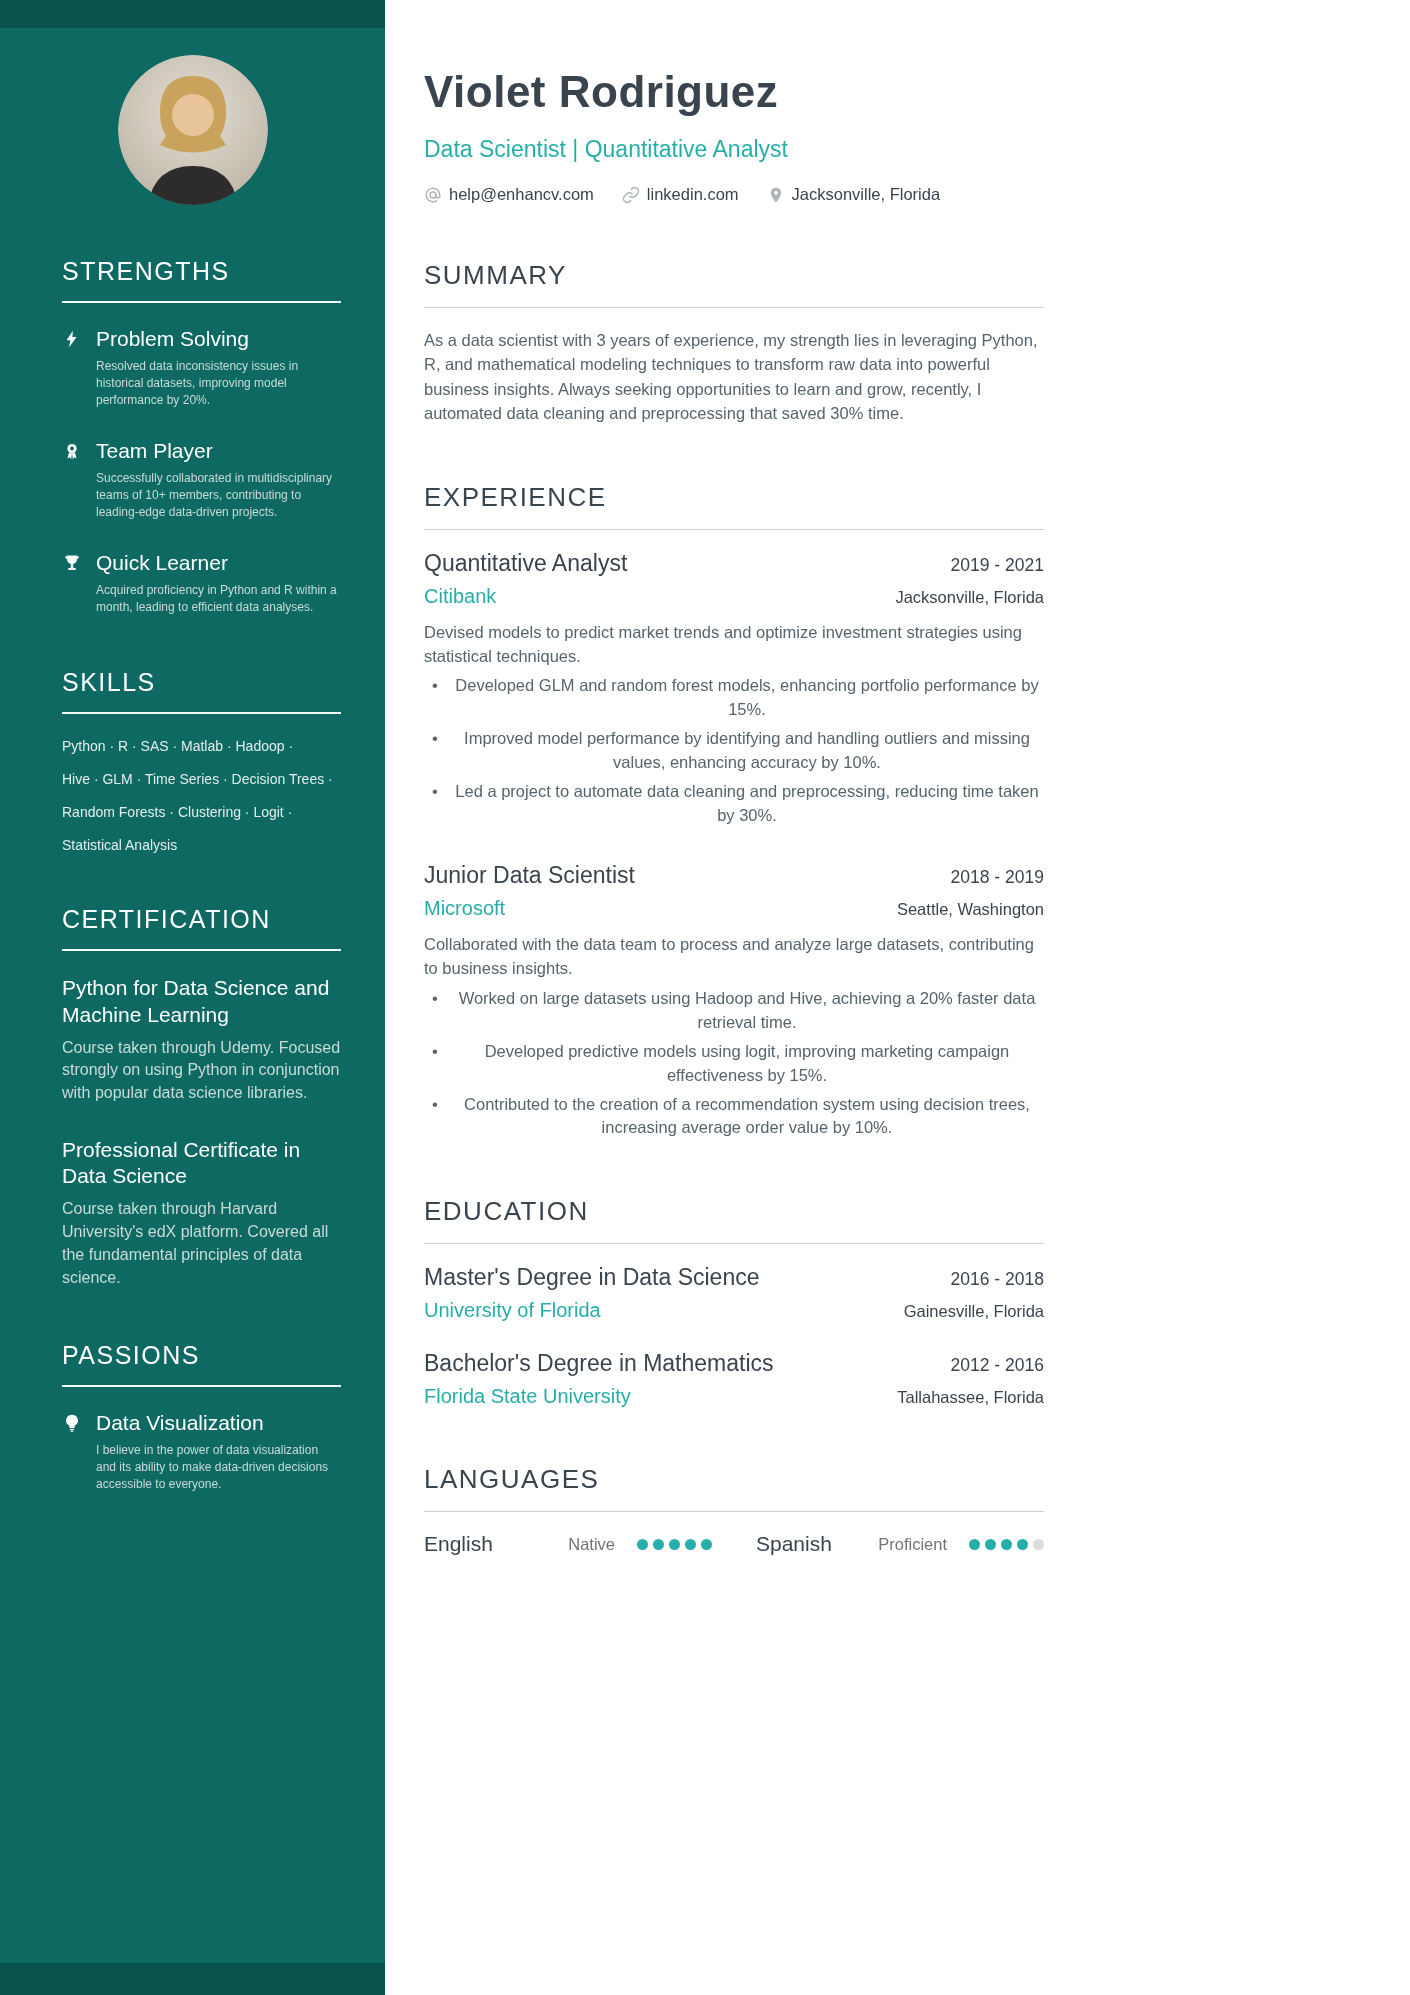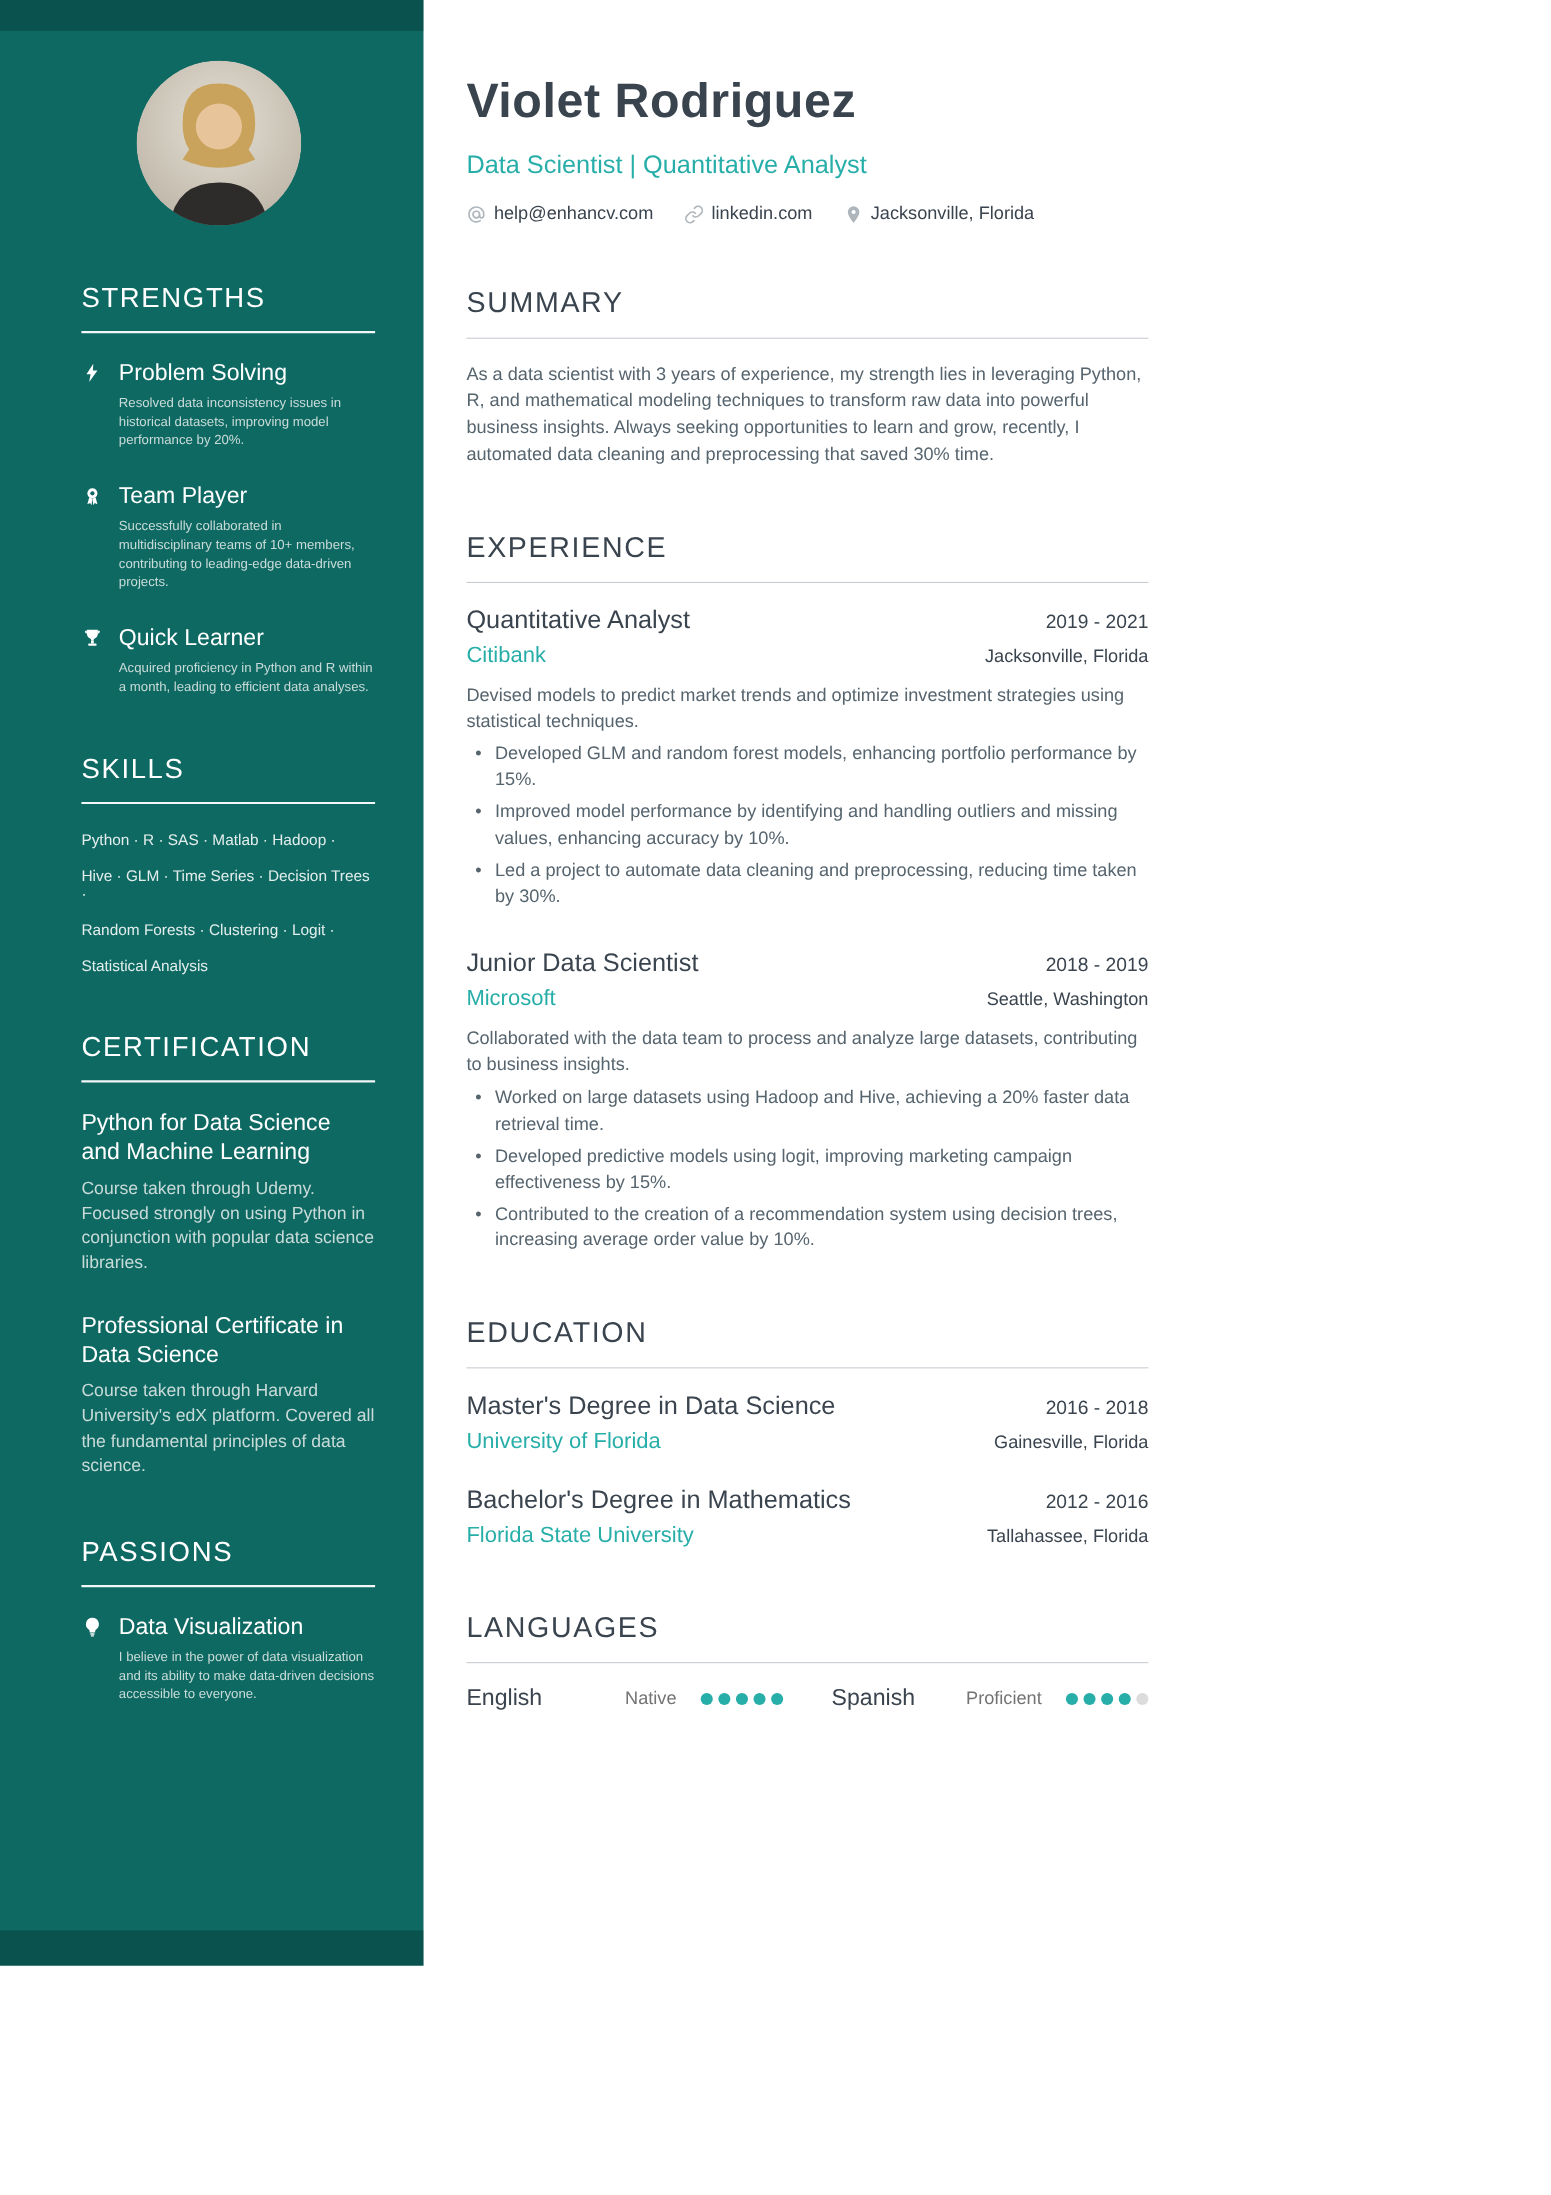--- a/index.html
+++ b/index.html
@@ -4,22 +4,22 @@
 <style>
   * { margin:0; padding:0; box-sizing:border-box; }
   html,body { background:#ffffff; }
   body {
     width:1410px; height:1995px; position:relative;
     font-family:"Liberation Sans", "DejaVu Sans", sans-serif;
     color:#56646E; overflow:hidden;
   }
   
   .sidebar {
-    position:absolute; left:0; top:0; width:385px; height:1787px;
-    background:#0E6963; color:#fff;padding-left:12px;
+    position:absolute; left:0; top:0; width:385px; height:1995px;
+    background:#0E6963; color:#fff;
   }
   .sidebar-band-top, .sidebar-band-bottom {
     position:absolute; left:0; width:100%; height:28px; background:rgba(0,0,0,0.22);
   }
   .sidebar-band-top{ top:0; }
   .sidebar-band-bottom{ bottom:0; height:32px; }
   .avatar-wrap { width:150px; height:150px; margin:55px auto 0; border-radius:50%; overflow:hidden; }
   .sb-inner { padding:0 44px 0 62px; }
   .sb-section { margin-top:52px; }
   .sb-heading {
@@ -52,21 +52,21 @@
   .rule { border:none; border-top:1px solid #C9CED3; margin:0 0 20px 0; }
   .para { font-size:16.5px; line-height:1.48; color:#56646E; }
   .entry { margin-bottom:34px; }
   .entry-row { display:flex; justify-content:space-between; align-items:baseline; }
   .entry-role { font-size:23px; color:#3A444E; font-weight:400; }
   .entry-dates { font-size:17.5px; color:#3A444E; }
   .entry-row2 { display:flex; justify-content:space-between; align-items:baseline; margin-top:8px; }
   .entry-company { font-size:20px; color:#27AEA9; }
   .entry-loc { font-size:16.5px; color:#3A444E; }
   .entry-desc { margin-top:13px; font-size:16.5px; line-height:1.45; color:#56646E; }
-  ul.bullets { list-style:none; margin-top:6px; }
+  ul.bullets { list-style:none; margin-top:6px;text-align:center; }
   ul.bullets li {
     position:relative; padding-left:26px; font-size:16.5px; line-height:1.45;
     color:#56646E; margin-top:5px;
   }
   ul.bullets li::before { content:"•"; position:absolute; left:8px; color:#56646E; }
   .edu-entry { margin-bottom:28px; }
   .lang-row { display:flex; gap:44px; margin-top:4px; }
   .lang-item { flex:1; display:flex; align-items:center; }
   .lang-name { flex:1; font-size:21px; color:#3A444E; }
   .lang-level { font-size:16.5px; color:#737373; margin-right:22px; }

